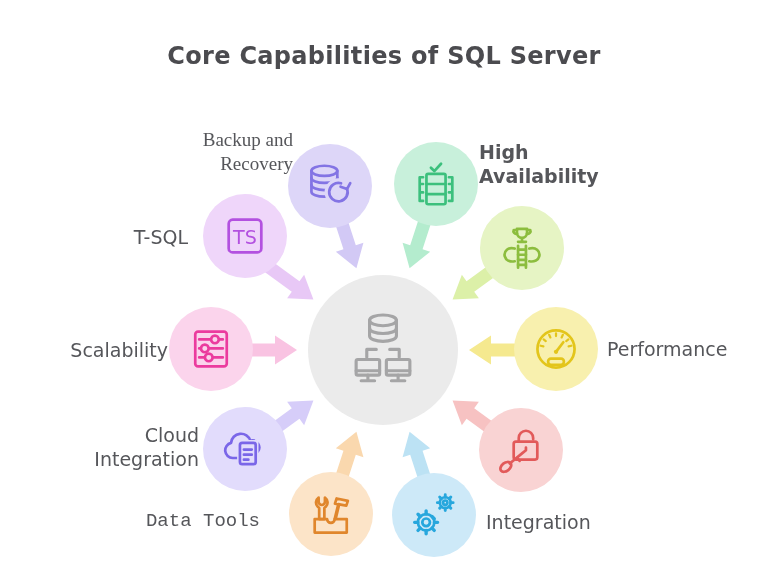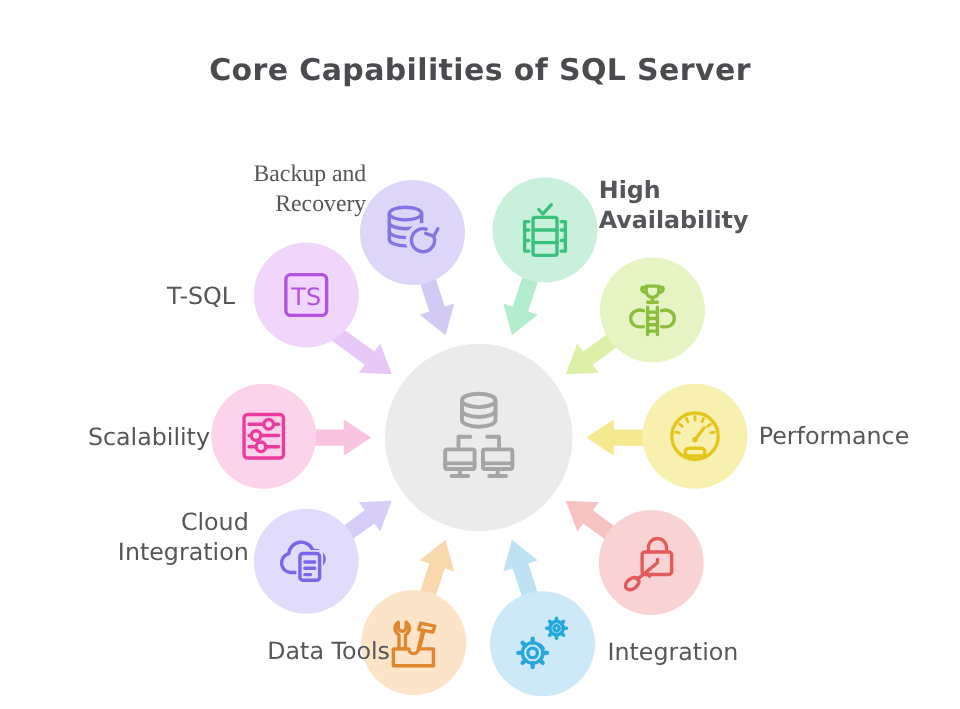--- a/index.html
+++ b/index.html
@@ -39,22 +39,22 @@
   .b-cloud{left:203px;top:407px;}
   .b-mgmt{left:169px;top:307px;}
   .b-tsql{left:203px;top:194px;}
   
   .l-backup{right:475px;top:128px;font-family:Liberation Serif, serif;}
   .l-high{left:479px;top:140px;font-weight:bold;}
   .l-scal{left:570px;top:236px;}
   .l-perf{left:607px;top:337px;}
   .l-sec{left:574px;top:437px;}
   .l-integ{left:486px;top:510px;}
-  .l-tools{right:456px;top:509px;}
-  .l-cloud{right:569px;top:406px;}
+  .l-tools{right:508px;top:509px;font-family:Liberation Mono, monospace;}
+  .l-cloud{right:569px;top:423px;}
   .l-mgmt{right:600px;top:338px;}
   .l-tsql{right:580px;top:225px;}
 </style>
 </head>
 <body>
 
 <div class="canvas">
 
   <h1 class="title">Core Capabilities of SQL Server</h1>
 

